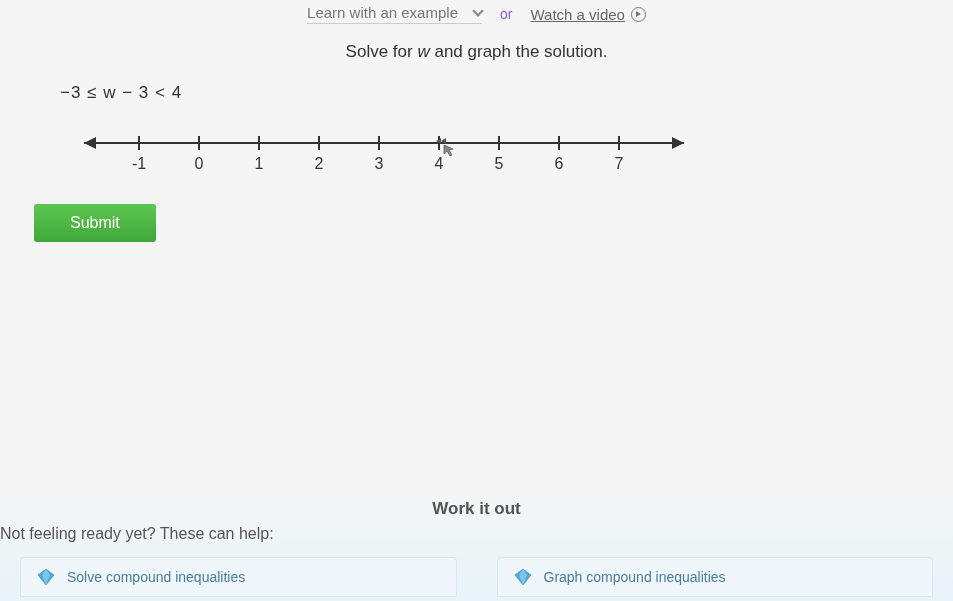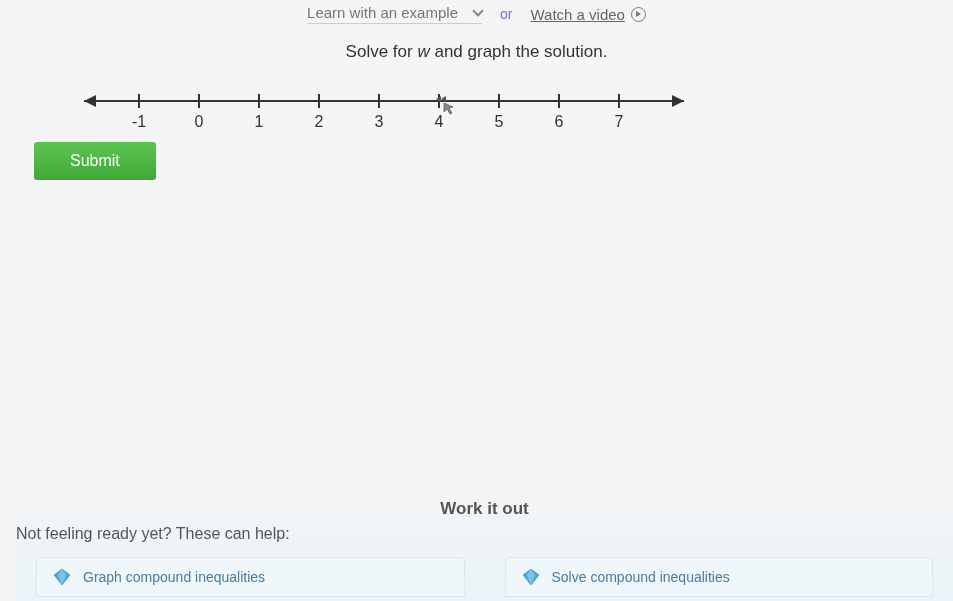--- a/index.html
+++ b/index.html
@@ -101,35 +101,36 @@
       position: relative;
     }
     .submit-btn {
       background: #4bb543;
       background: linear-gradient(#5cc552, #3fa838);
       color: #fff;
       border: none;
       padding: 10px 36px;
       font-size: 16px;
       border-radius: 3px;
+      margin-top: 20px;
       margin-left: 10px;
       cursor: pointer;
     }
     .cursor-icon {
       position: absolute;
       left: 359px;
       top: 10px;
       font-size: 16px;
       color: #555;
       pointer-events: none;
     }
     .bottom-area {
       position: absolute;
       bottom: 0;
-      left: 16px;
+      left: 0;
       right: 0;
       background: linear-gradient(to bottom, #f5f5f5, #e8f4f8);
       padding-bottom: 0;
     }
     .work-it-out {
       text-align: center;
       font-weight: bold;
       color: #555;
       font-size: 17px;
       padding-top: 12px;
@@ -183,20 +184,21 @@
     <span class="play-circle">
         <span class="play-triangle"></span>
       </span>
   </div>
 </div>
 
 <div class="content">
   <div class="prompt">
     <span>Solve for </span><span class="var">w</span><span> and graph the solution.</span>
   </div>
+  <div class="inequality">−3 ≤ w − 3 &lt; 4</div>
 
   <div class="numberline-wrap">
     <svg class="numberline-svg" width="640" height="55">
       <line x1="10" y1="18" x2="610" y2="18" stroke="#333" stroke-width="2"></line>
       <polygon points="10,18 22,12 22,24" fill="#333"></polygon>
       <polygon points="610,18 598,12 598,24" fill="#333"></polygon>
       <g id="ticks">
           <line x1="65" x2="65" y1="11" y2="25" stroke="#333" stroke-width="2"></line>
           <text x="65" y="44" text-anchor="middle">-1</text>
           <line x1="125" x2="125" y1="11" y2="25" stroke="#333" stroke-width="2"></line>
@@ -235,25 +237,25 @@
   <div class="work-it-out">Work it out</div>
   <div class="not-ready">Not feeling ready yet? These can help:</div>
   <div class="help-row">
     <div class="help-card">
       <span class="diamond">
         <svg width="18" height="18" viewBox="0 0 18 18">
             <polygon points="9,1 17,7 9,17 1,7" fill="#4fa8d8" stroke="#2b7bb0" stroke-width="0.5"></polygon>
             <polygon points="9,1 13,7 9,17 5,7" fill="#7cc4e8"></polygon>
           </svg>
       </span>
-      <span>Graph compound inequalities</span>
+      <span>Solve compound inequalities</span>
     </div>
     <div class="help-card">
       <span class="diamond">
         <svg width="18" height="18" viewBox="0 0 18 18">
             <polygon points="9,1 17,7 9,17 1,7" fill="#4fa8d8" stroke="#2b7bb0" stroke-width="0.5"></polygon>
             <polygon points="9,1 13,7 9,17 5,7" fill="#7cc4e8"></polygon>
           </svg>
       </span>
-      <span>Solve compound inequalities</span>
+      <span>Graph compound inequalities</span>
     </div>
   </div>
 </div>
 
 </body></html>

